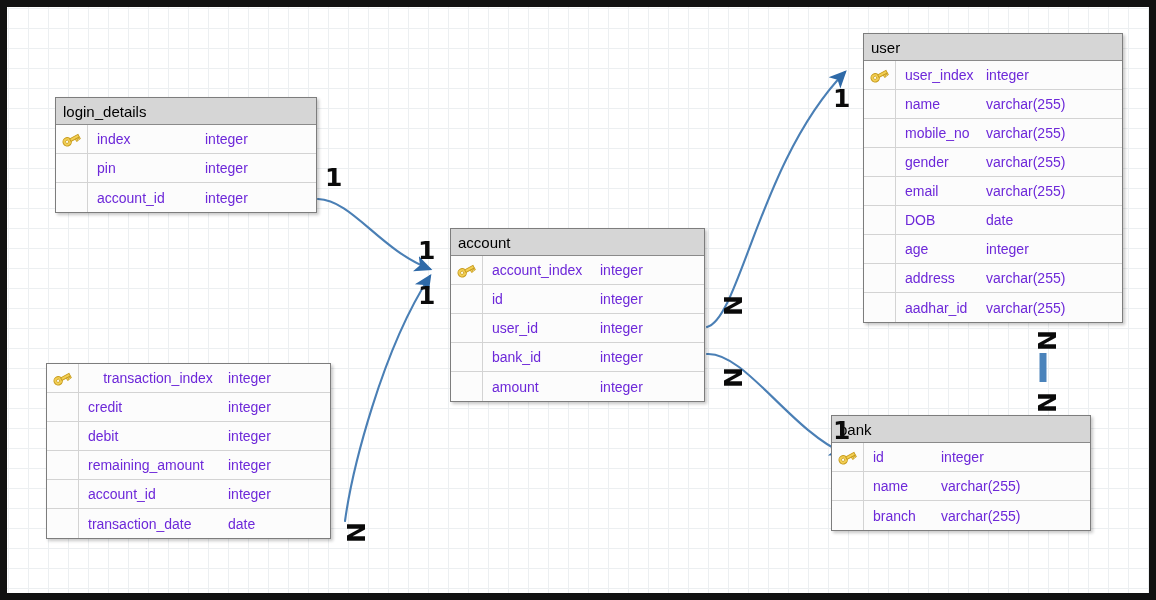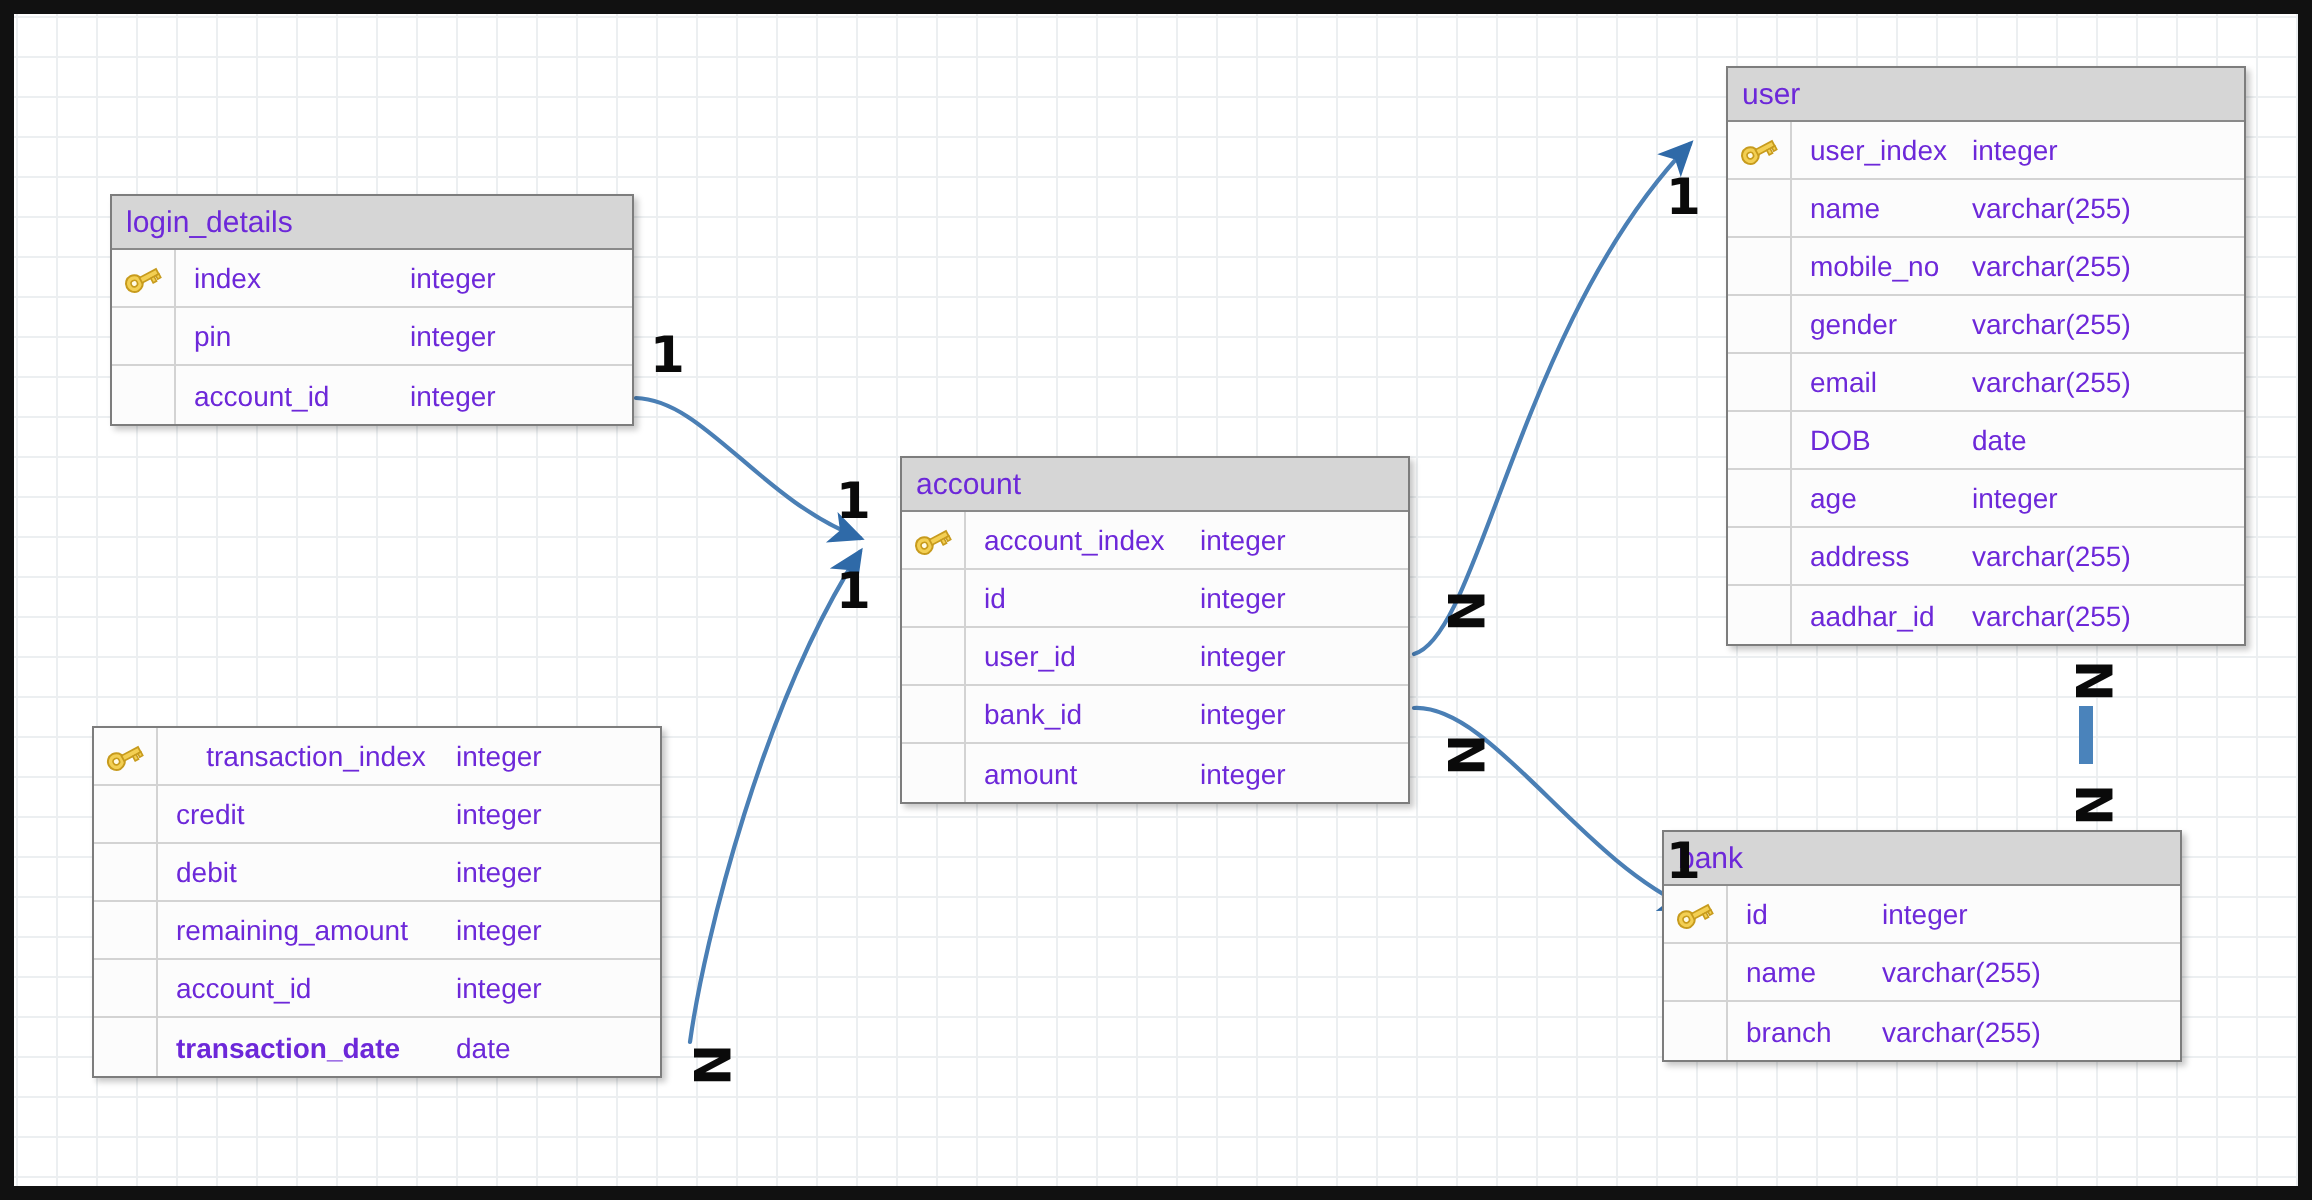--- a/index.html
+++ b/index.html
@@ -42,21 +42,21 @@
     box-shadow:2px 2px 3px rgba(0,0,0,0.22);
     box-sizing:border-box;
   }
   .entity .ehead{
     background:#d6d6d6;
     border-bottom:1px solid #8a8a8a;
     height:27px;
     line-height:27px;
     padding-left:7px;
     font-size:15px;
-    color:#6d28d9;
+    color:#000000;
     box-sizing:border-box;
     white-space:nowrap;
   }
   .erow{
     display:flex;
     align-items:center;
     height:29px;
     box-sizing:border-box;
     border-bottom:1px solid #d3d3d3;
     background:#fcfcfc;
@@ -174,21 +174,21 @@
           <div class="fname" style="width: 140px;">remaining_amount</div>
           <div class="ftype">integer</div>
         </div>
         <div class="erow">
           <div class="keycell"></div>
           <div class="fname" style="width: 140px;">account_id</div>
           <div class="ftype">integer</div>
         </div>
         <div class="erow">
           <div class="keycell"></div>
-          <div class="fname" style="width: 140px; font-weight: bold;">transaction_date</div>
+          <div class="fname" style="width: 140px;">transaction_date</div>
           <div class="ftype">date</div>
         </div>
       </div>
       <div class="entity" style="left: 450px; top: 228px; width: 255px;">
         <div class="ehead">account</div>
         <div class="erow">
           <div class="keycell">
             <svg width="19" height="15" viewBox="0 0 19 15">
               <g transform="rotate(-28 9.5 7.5)">
                 <circle cx="4.6" cy="7.5" r="4.2" fill="#f3cf53" stroke="#c79b1d" stroke-width="1"></circle>

